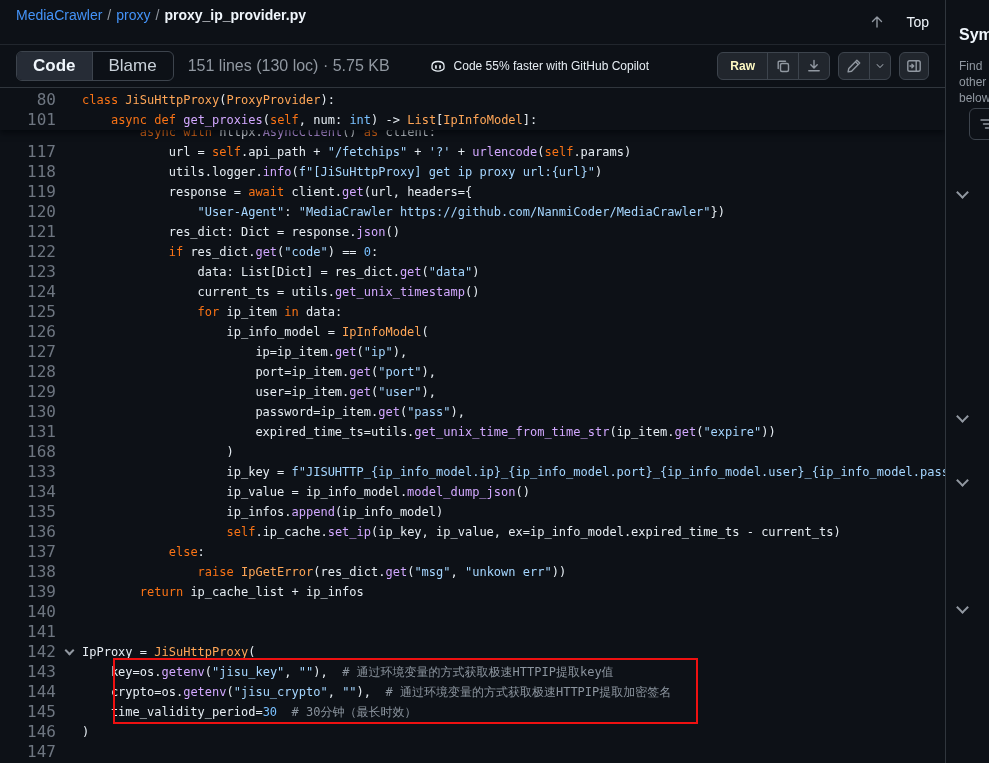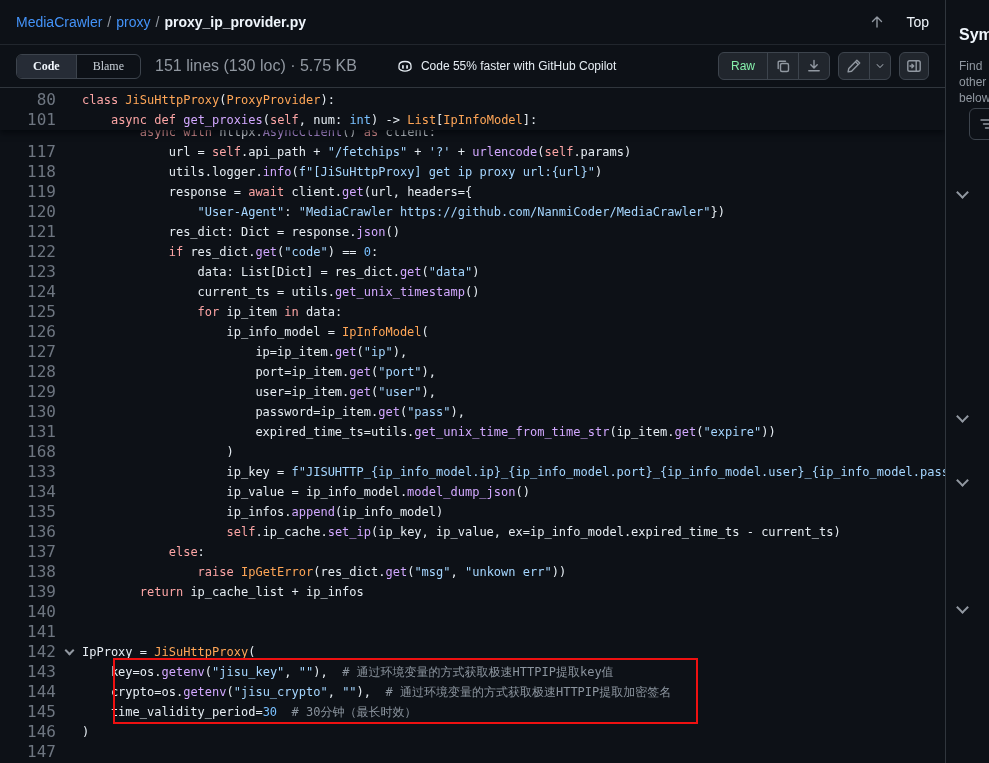--- a/index.html
+++ b/index.html
@@ -2,55 +2,55 @@
 <html><head>
 <meta charset="utf-8">
 <style>
   *{margin:0;padding:0;box-sizing:border-box}
   html,body{width:989px;height:763px;overflow:hidden}
   body{background:#0d1117;color:#e6edf3;font-family:"Liberation Sans","DejaVu Sans",sans-serif}
   .page{display:flex;width:989px;height:763px}
   .main{width:945px;flex:none;display:flex;flex-direction:column}
 
   
-  .file-header{height:44px;flex:none;display:flex;align-items:center;justify-content:space-between;padding:0 16px}
+  .file-header{height:44px;flex:none;display:flex;justify-content:space-between;padding:7px 16px}
   .breadcrumb{font-size:14px;white-space:nowrap}
   .breadcrumb a{color:#4493f8;text-decoration:none;cursor:pointer}
   .breadcrumb .sep{color:#9198a1;margin:0 5px}
   .breadcrumb .file{color:#f0f6fc;font-weight:700}
   .top-btn{display:flex;align-items:center;gap:21px;background:none;border:0;color:#f0f6fc;font-size:14px;cursor:pointer;font-family:inherit}
 
   
   .toolbar{height:44px;flex:none;display:flex;align-items:center;padding:0 16px;border-top:1px solid #21262d;border-bottom:1px solid #30363d}
   .seg{display:flex;border:1px solid #3d444d;border-radius:6px;overflow:hidden}
-  .seg button{font-family:Liberation Serif, serif;font-size:12px;padding:4px 16px;background:transparent;border:0;color:#c9d1d9;cursor:pointer}
+  .seg button{font-family:Liberation Sans, sans-serif;font-size:17px;padding:4px 16px;background:transparent;border:0;color:#c9d1d9;cursor:pointer}
   .seg button.active{background:#262c36;color:#f0f6fc;font-weight:600;border-right:1px solid #3d444d}
   .meta{font-size:16px;color:#9198a1;margin-left:14px;white-space:nowrap}
   .copilot{display:flex;align-items:center;gap:8px;margin-left:40px;font-size:12px;color:#e6edf3;white-space:nowrap}
   .tb-right{margin-left:auto;display:flex;align-items:center;gap:8px}
   .btn-group{display:flex}
-  .btn{height:28px;display:flex;align-items:center;justify-content:center;background:#21262d;border:1px solid #3d444d;color:#86efac;font-size:12px;font-weight:400;padding:0 12px;cursor:pointer;font-family:inherit;border-radius:6px}
+  .btn{height:28px;display:flex;align-items:center;justify-content:center;background:#21262d;border:1px solid #3d444d;color:#fef9c3;font-size:12px;font-weight:700;padding:0 12px;cursor:pointer;font-family:inherit;border-radius:6px}
   .btn-group .btn{border-radius:0;margin-left:-1px}
   .btn-group .btn:first-child{border-radius:6px 0 0 6px;margin-left:0}
   .btn-group .btn:last-child{border-radius:0 6px 6px 0}
   .btn.icon{width:32px;padding:0}
   .btn.narrow{width:22px;padding:0}
   .btn.solo{width:30px;padding:0}
   .ic{stroke:#9198a1;fill:none;stroke-width:1.4;stroke-linecap:round;stroke-linejoin:round}
 
   
   .code-area{position:relative;flex:1;overflow:hidden;background:#0d1117;font-family:"DejaVu Sans Mono","Liberation Mono",monospace;font-size:12px}
   .row{display:flex;height:20px;line-height:20px}
   .ln{flex:none;width:56px;text-align:right;color:#6e7681;cursor:pointer;font-size:16px}
   .gut{flex:none;width:26px;display:flex;align-items:center;justify-content:center}
   .cl{flex:none;white-space:pre}
   .sticky{position:relative;z-index:2;background:#0d1117;padding-top:2px;box-shadow:0 3px 6px rgba(1,4,9,.65)}
   .clip-wrap{height:12px;overflow:hidden}
   .clip-wrap .row{margin-top:-8px;opacity:.85}
-  .kw{color:#fca5a5}.typ{color:#ffa657}.fn{color:#d2a8ff}.str{color:#a5d6ff}.num{color:#79c0ff}.cmt{color:#8b949e}.pln{color:#e6edf3}
+  .kw{color:#f97316}.typ{color:#ffa657}.fn{color:#d2a8ff}.str{color:#a5d6ff}.num{color:#79c0ff}.cmt{color:#8b949e}.pln{color:#e6edf3}
   .chev-mark{display:inline-block;width:7px;height:7px;border:0 solid #9198a1;border-right-width:2px;border-bottom-width:2px;transform:rotate(45deg);margin-top:-3px}
   .red-box{position:absolute;left:113px;top:570px;width:585px;height:66px;border:2px solid #ee1111;z-index:3;pointer-events:none}
 
   
   .symbols{flex:1;border-left:1px solid #30363d;position:relative;overflow:hidden;background:#0d1117}
   .symbols h2{font-size:16px;font-weight:600;color:#f0f6fc;margin:26px 0 0 13px;white-space:nowrap}
   .symbols .desc{margin:14px 0 0 13px;font-size:12px;line-height:16px;color:#9198a1;white-space:nowrap}
   .symbols .desc span{display:block}
   .filter-btn{position:absolute;left:23px;top:108px;width:44px;height:32px;border:1px solid #3d444d;border-radius:6px;display:flex;align-items:center;padding-left:9px;cursor:pointer;background:#0d1117}
   .sym-chev{position:absolute;left:12px;width:9px;height:9px;border:0 solid #9198a1;border-right-width:2px;border-bottom-width:2px;transform:rotate(45deg);cursor:pointer}

